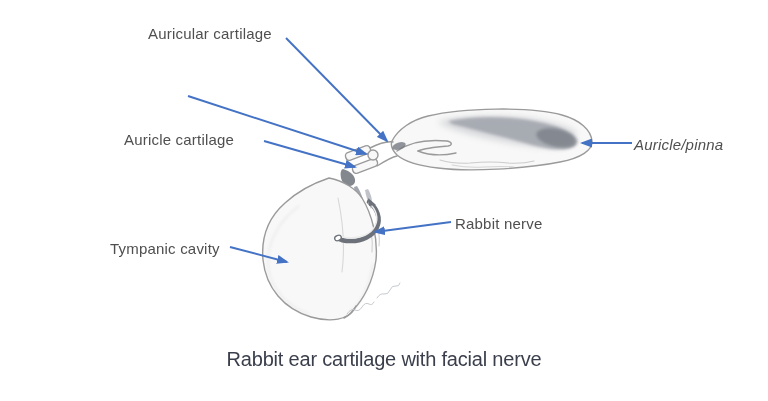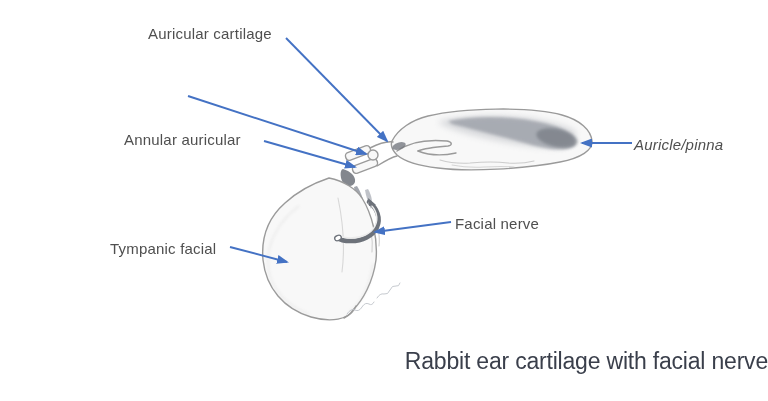--- a/index.html
+++ b/index.html
@@ -17,21 +17,21 @@
   }
   .label.wrap{white-space:normal;}
   #label-gap{left:37px;top:66px;width:190px;}
   #label-auricular{left:148px;top:23px;}
   #label-annular{left:124px;top:129px;}
   #label-pinna{left:634px;top:134px;font-style:italic;}
   #label-facial{left:455px;top:213px;}
   #label-tympanic{left:110px;top:238px;}
   #caption{
     position:absolute;left:0;top:348px;width:768px;
-    text-align:right;font-size:23px;letter-spacing:-.2px;
+    text-align:center;font-size:20px;letter-spacing:-.2px;
     color:var(--color-caption-text,#3a3f4b);
   }
   
   .sk-outline{fill:none;stroke:var(--color-sketch-outline,#999);stroke-width:1.4;stroke-linecap:round;}
   .sk-fill{fill:var(--color-sketch-fill,#f8f8f8);stroke:var(--color-sketch-outline,#999);stroke-width:1.4;}
   .sk-shade{fill:var(--color-sketch-shade,#858a92);stroke:none;}
   .sk-dark{fill:var(--color-sketch-dark,#6d727a);stroke:none;}
   .sk-faint{fill:none;stroke:var(--color-sketch-light,#c6c6c6);stroke-width:1.1;stroke-linecap:round;}
   .nerve-body{fill:none;stroke:var(--color-sketch-dark,#6d727a);stroke-width:4.6;stroke-linecap:round;}
   .nerve-hi{fill:none;stroke:#ececec;stroke-width:1.5;stroke-linecap:round;}
@@ -120,22 +120,22 @@
       <line class="arrow-line" marker-end="url(#ah)" x1="264" y1="141" x2="355" y2="167"></line>
       <line class="arrow-line" marker-end="url(#ah)" x1="632" y1="143" x2="582" y2="143"></line>
       <line class="arrow-line" marker-end="url(#ah)" x1="451" y1="222" x2="375" y2="232"></line>
       <line class="arrow-line" marker-end="url(#ah)" x1="230" y1="247" x2="287" y2="262"></line>
     </g>
   </svg>
 
   <div class="label" id="label-auricular">Auricular cartilage</div>
 
 
-  <div class="label" id="label-annular">Annular auricular</div>
+  <div class="label" id="label-annular">Auricle cartilage</div>
 
   <div class="label" id="label-pinna">Auricle/pinna</div>
 
-  <div class="label" id="label-facial">Facial nerve</div>
+  <div class="label" id="label-facial">Rabbit nerve</div>
 
-  <div class="label" id="label-tympanic">Tympanic facial</div>
+  <div class="label" id="label-tympanic">Tympanic cavity</div>
 
   <div id="caption">Rabbit ear cartilage with facial nerve</div>
 </div>
 
 </body></html>

